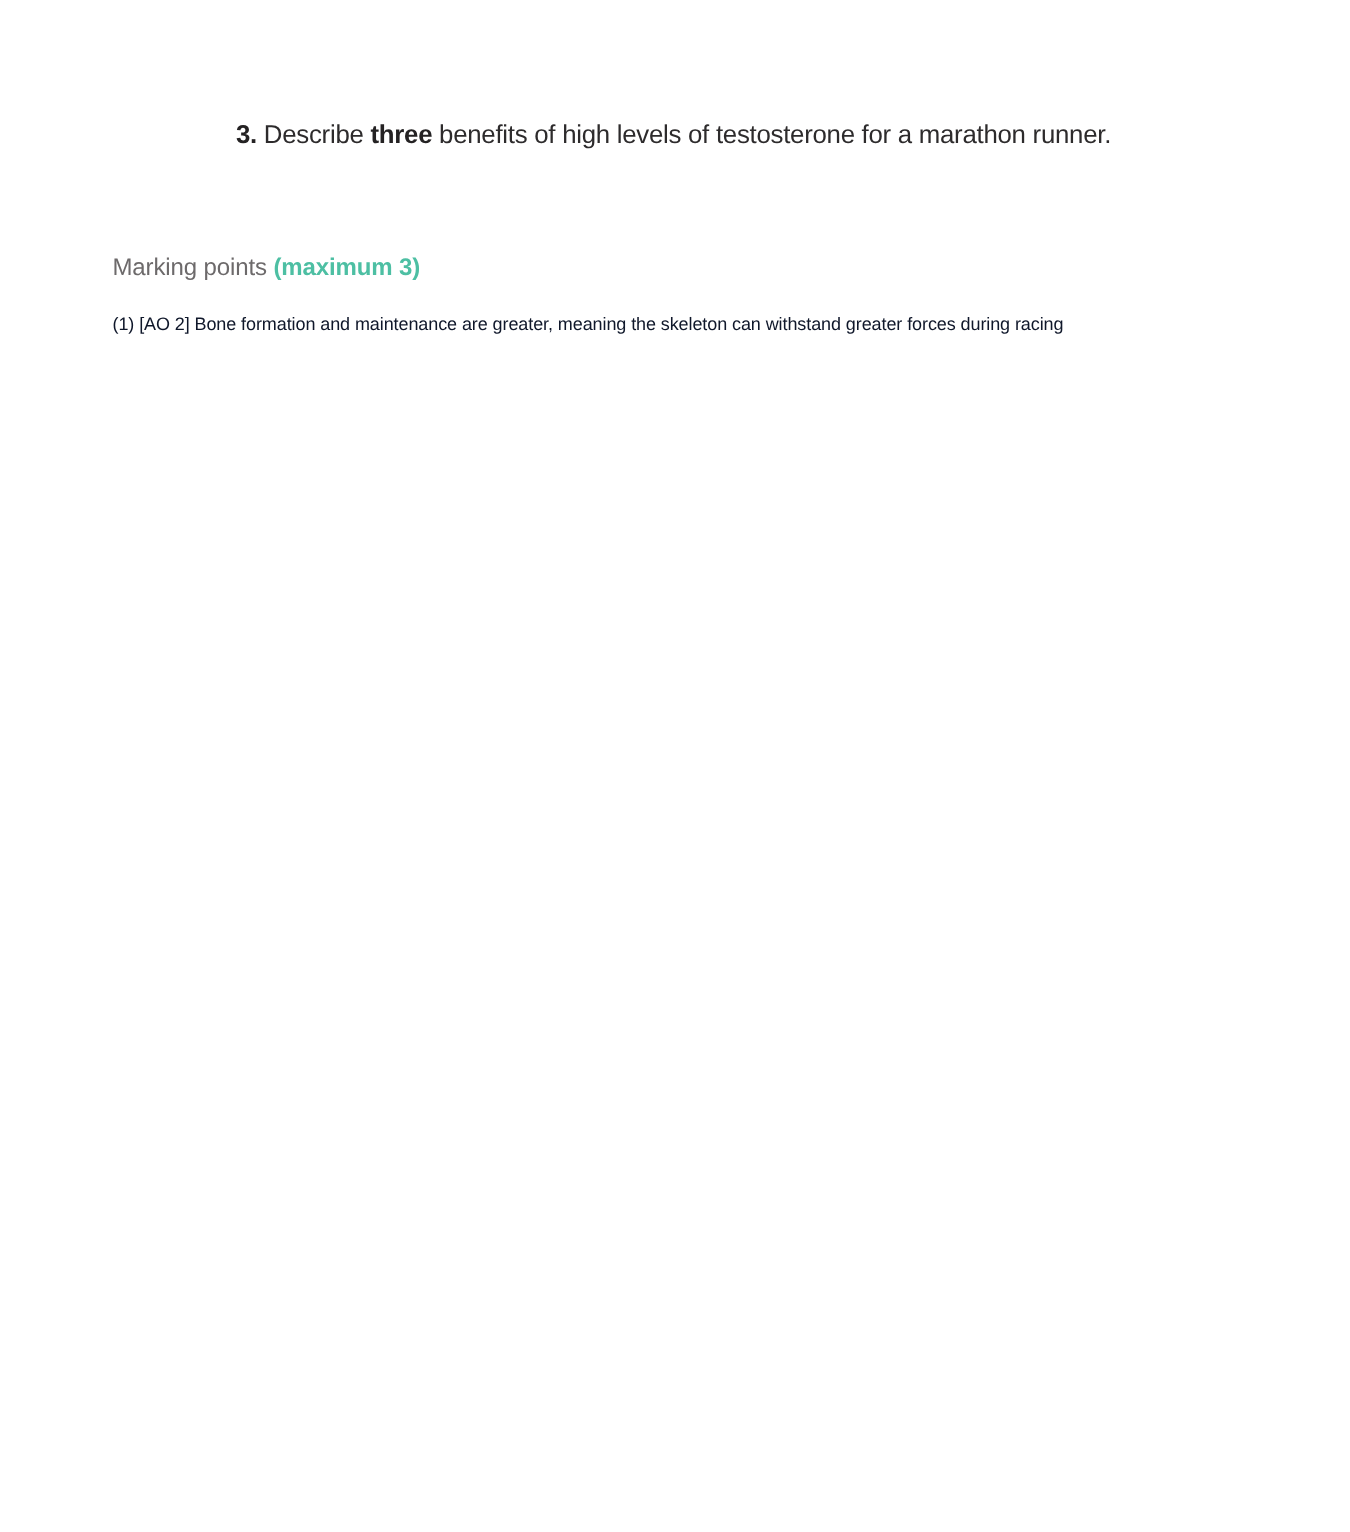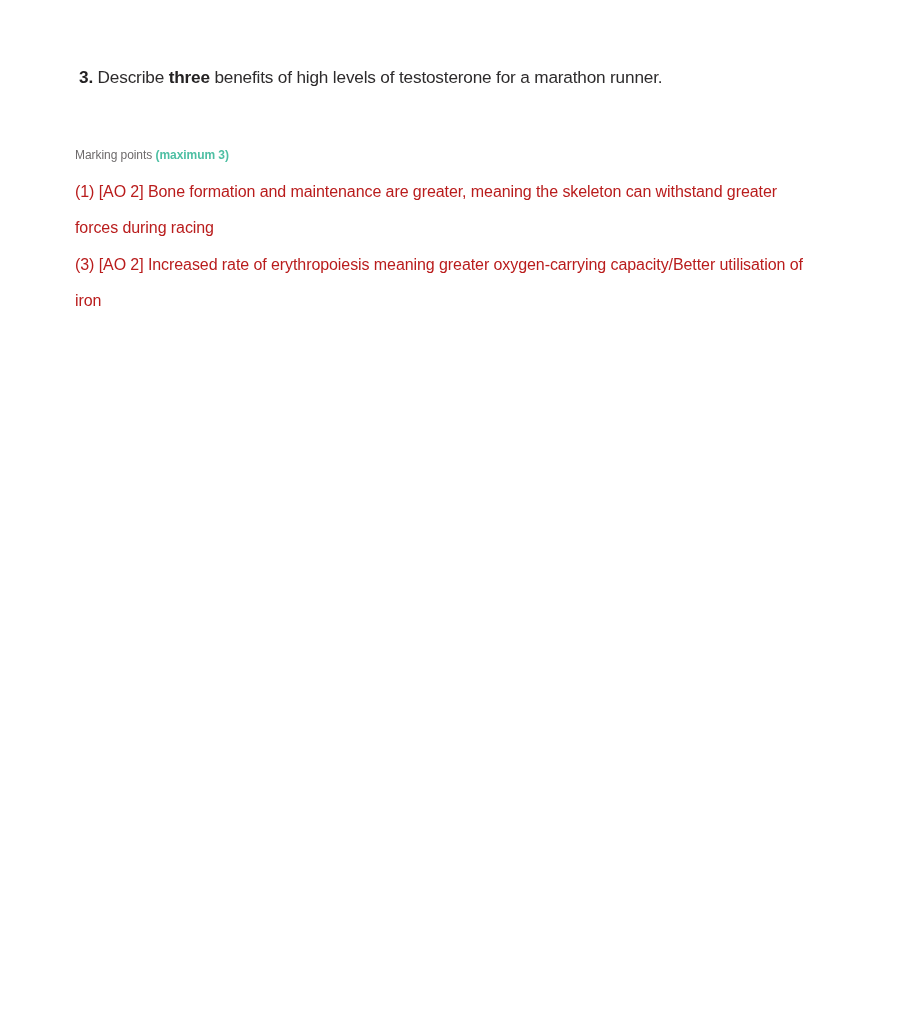--- a/index.html
+++ b/index.html
@@ -30,78 +30,78 @@
     width: 748px;
   }
 
   
   .question-heading {
     font-size: 17.2px;
     line-height: 1.35;
     color: #2d2b2c;
     font-weight: 400;
     letter-spacing: -0.01em;
-    margin: 4px;
+    margin: 16px;
+    text-align: center;
   }
 
   .question-heading .q-number {
     font-weight: 700;
     color: #242223;
   }
 
   .question-heading .q-emph {
     font-weight: 700;
     color: #242223;
   }
 
   
   .marking-label {
     margin: 0;
     padding-top: 44px;
-    font-size: 12px;
+    font-size: 16px;
     line-height: 36.5px;
     color: #6d6a6b;
     font-weight: 400;
     letter-spacing: -0.005em;
   }
 
   .marking-label .max-badge {
     color: #4dbfa3;
     font-weight: 700;
   }
 
   
   .marking-list {
     margin: 0;
     padding: 0;
     list-style: none;
   }
 
   .marking-point {
     margin: 0;
-    font-size: 16px;
+    font-size: 12px;
     line-height: 36.5px;
-    color: #b91c1c;
+    color: #0f172a;
     font-weight: 400;
     letter-spacing: -0.005em;
   }
 </style>
 </head>
 <body>
 
 <div class="page">
   <div class="content">
 
     <p class="question-heading">
       <span class="q-number">3.</span><span> Describe </span><span class="q-emph">three</span><span> benefits of high levels of testosterone for a marathon runner.</span>
     </p>
 
     <p class="marking-label">
       <span>Marking points </span><span class="max-badge">(maximum 3)</span>
     </p>
 
     <ul class="marking-list">
       <li class="marking-point">(1) [AO 2] Bone formation and maintenance are greater, meaning the skeleton can withstand greater forces during racing</li>
-      <li class="marking-point">(3) [AO 2] Increased rate of erythropoiesis meaning greater oxygen-carrying capacity/Better utilisation of iron</li>
     </ul>
 
   </div>
 </div>
 
 </body></html>

